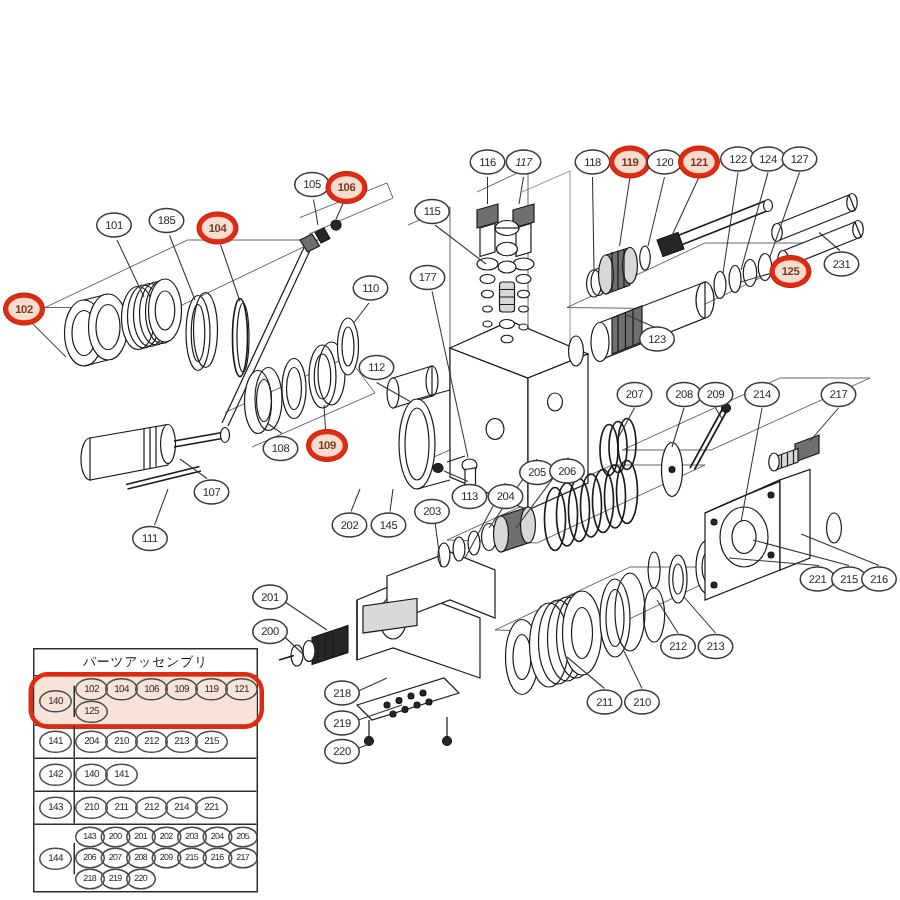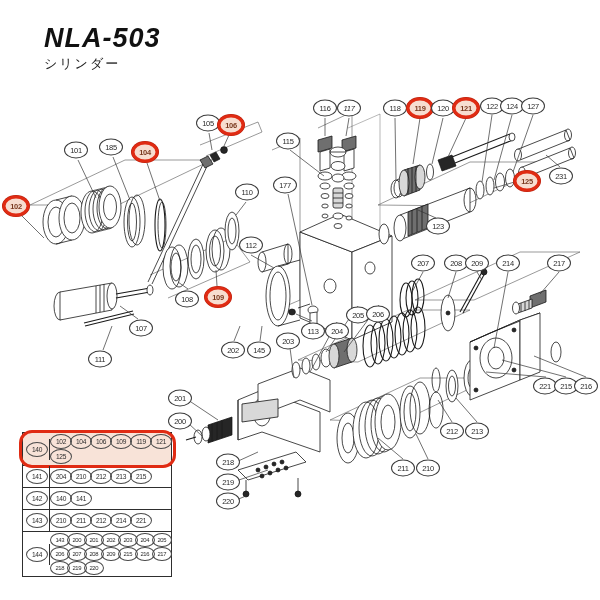--- a/index.html
+++ b/index.html
@@ -83,24 +83,20 @@
   .hlring{
     position:absolute;left:-4px;top:-3px;right:-5px;bottom:-3px;
     border:3.6px solid #e02b13;border-radius:13px;pointer-events:none;
   }
 </style>
 </head>
 <body>
 
 <div id="sheet">
 
-  <div class="hdr">
-    <div class="model">NLA-503</div>
-    <div class="sub">シリンダー</div>
-  </div>
 
   <svg class="draw" viewBox="0 0 600 600">
     <defs>
       <pattern id="hx" width="4" height="4" patternUnits="userSpaceOnUse" patternTransform="rotate(35)">
         <rect width="4" height="4" fill="#fff"></rect>
         <line x1="0" y1="0" x2="0" y2="4" stroke="#2a2a2a" stroke-width=".7"></line>
       </pattern>
       <pattern id="hk" width="3" height="3" patternUnits="userSpaceOnUse" patternTransform="rotate(50)">
         <rect width="3" height="3" fill="#555"></rect>
         <line x1="0" y1="0" x2="0" y2="3" stroke="#111" stroke-width=".8"></line>
@@ -603,20 +599,21 @@
       </div>
       <div class="callout" style="left: 228px; top: 482px;">
         <div class="bub">219</div>
       </div>
       <div class="callout" style="left: 228px; top: 501px;">
         <div class="bub">220</div>
       </div>
     </div>
 
   <div class="tbl">
+    <div class="thead">パーツアッセンブリ</div>
     <div id="table-body">
         <div class="trow hl">
           <div class="tkey">
             <div class="cbub">140</div>
           </div>
           <div class="tvals">
             <div class="cbub">102</div>
             <div class="cbub">104</div>
             <div class="cbub">106</div>
             <div class="cbub">109</div>

